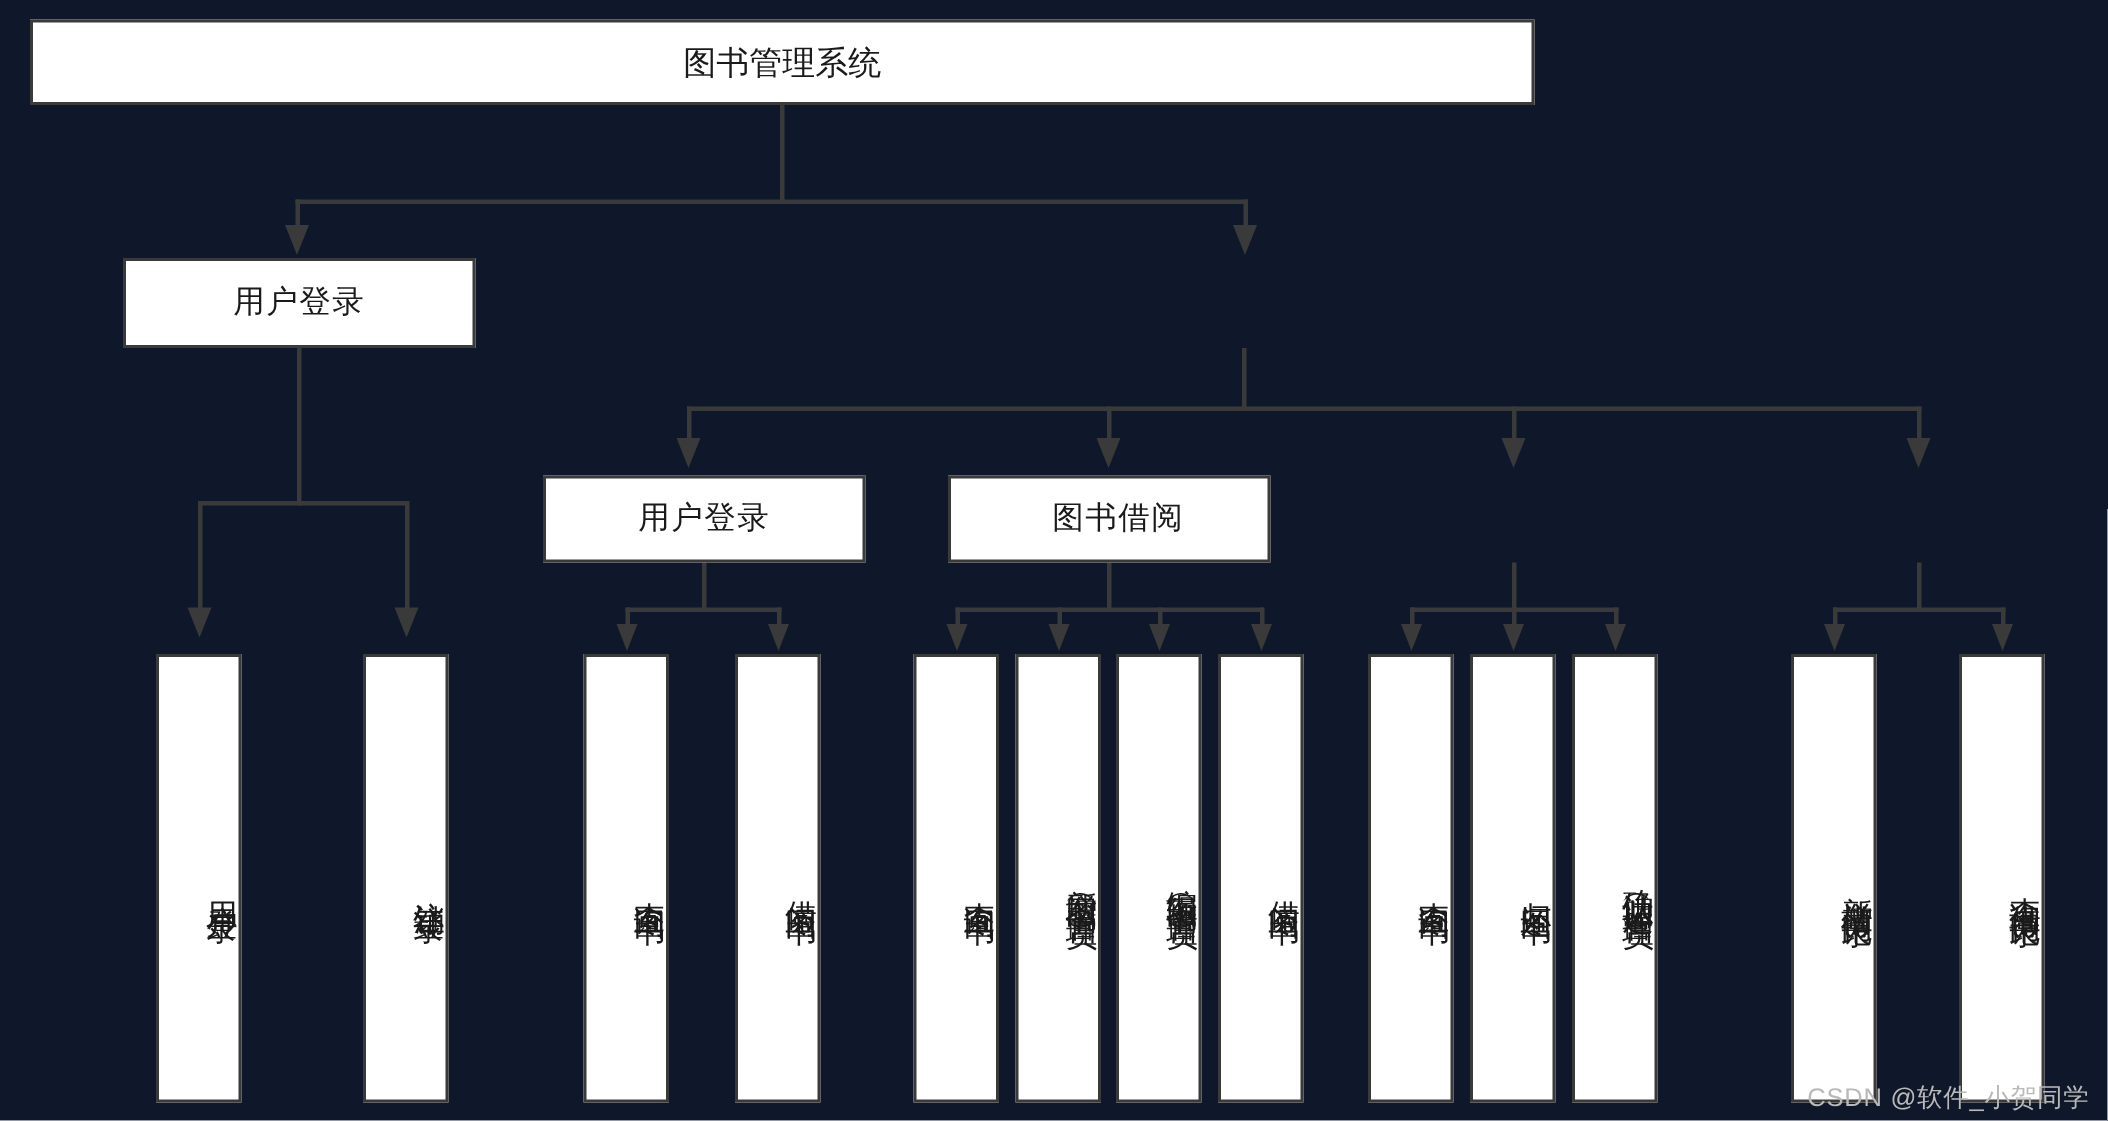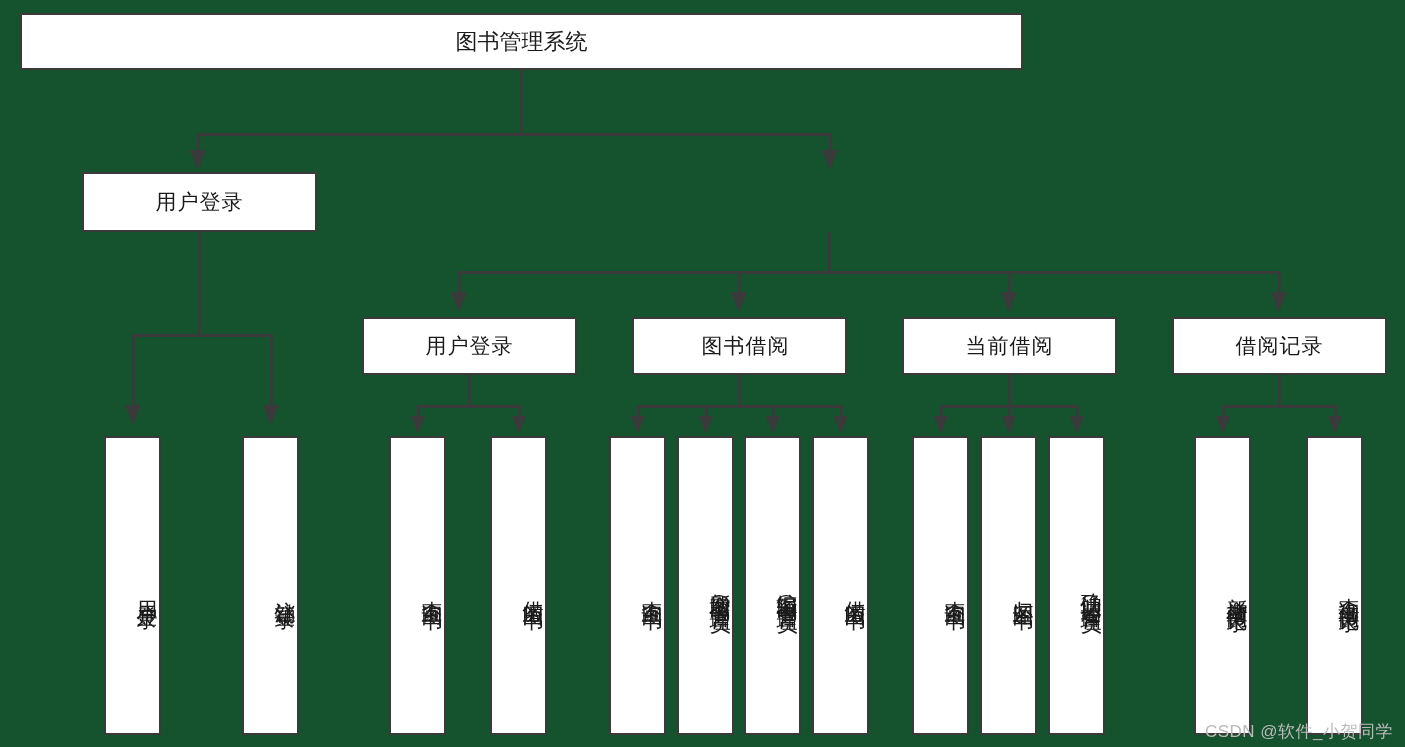--- a/index.html
+++ b/index.html
@@ -7,21 +7,21 @@
     padding: 0;
     background: #ffffff;
   }
   body {
     font-family: "Liberation Sans", "DejaVu Sans", sans-serif;
   }
   #canvas {
     position: relative;
     width: 1405px;
     height: 747px;
-    background: #14532d;
+    background: #0f172a;
     overflow: hidden;
   }
   .node {
     position: absolute;
     box-sizing: border-box;
     border: 2px solid #3a3a3a;
     background: #ffffff;
     display: flex;
     align-items: center;
     justify-content: center;
@@ -127,26 +127,20 @@
   <div class="arrow" style="left:1001px; top:292px;"></div>
 
   <div class="edge v" style="left:1278px; top:271px; height:25px;"></div>
   <div class="arrow" style="left:1271px; top:292px;"></div>
 
   <div class="node horiz" style="left:362px; top:317px; width:215px; height:58px;">
     <span>用户登录</span>
   </div>
   <div class="node horiz" style="left:632px; top:317px; width:215px; height:58px;padding-left:12px;">
     <span>图书借阅</span>
-  </div>
-  <div class="node horiz" style="left:902px; top:317px; width:215px; height:58px;">
-    <span>当前借阅</span>
-  </div>
-  <div class="node horiz" style="left:1172px; top:317px; width:215px; height:58px;">
-    <span>借阅记录</span>
   </div>
 
   <div class="edge v" style="left:468px; top:375px; height:33px;"></div>
   <div class="edge h" style="left:417px; top:405px; width:104px;"></div>
   <div class="edge v" style="left:417px; top:405px; height:14px;"></div>
   <div class="arrow small" style="left:411px; top:416px;"></div>
   <div class="edge v" style="left:518px; top:405px; height:14px;"></div>
   <div class="arrow small" style="left:512px; top:416px;"></div>
 
   <div class="edge v" style="left:738px; top:375px; height:33px;"></div>

